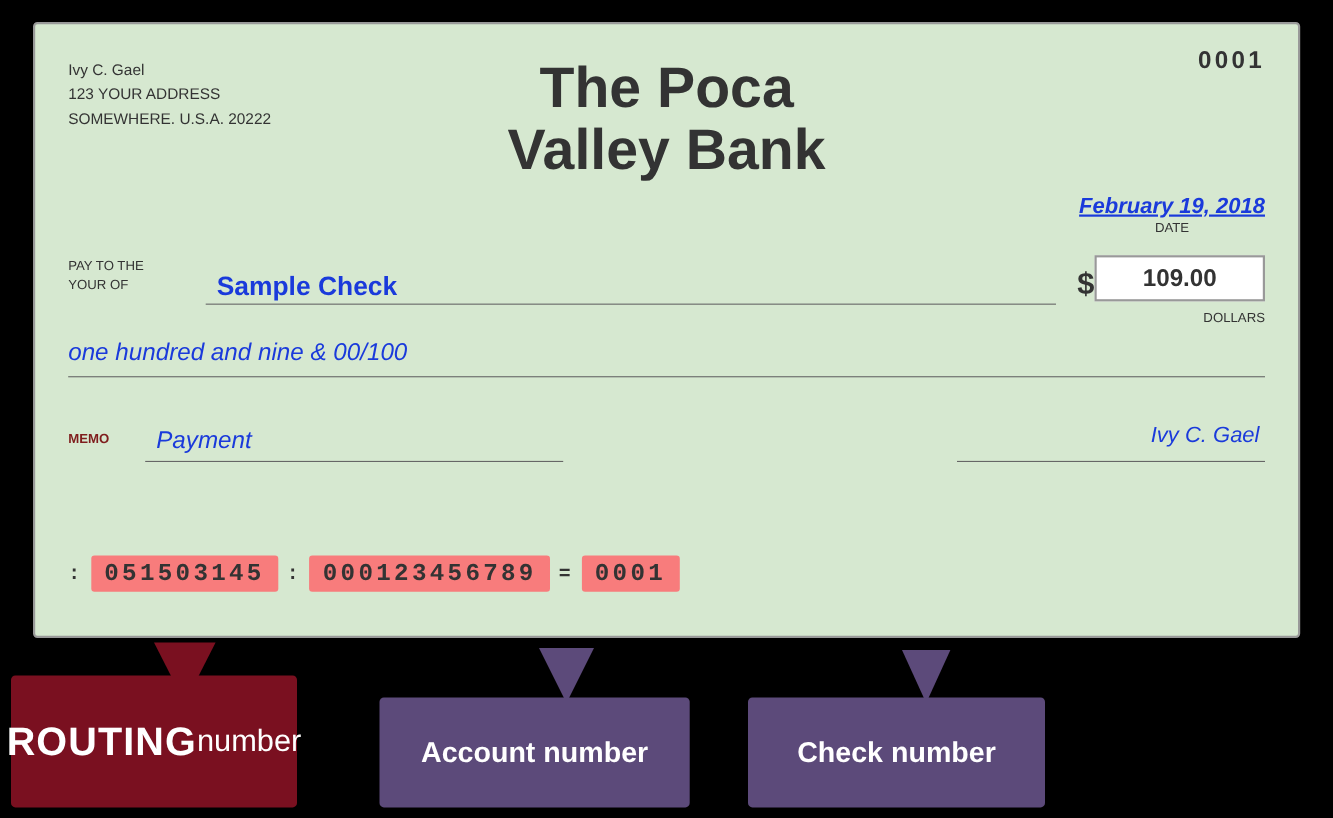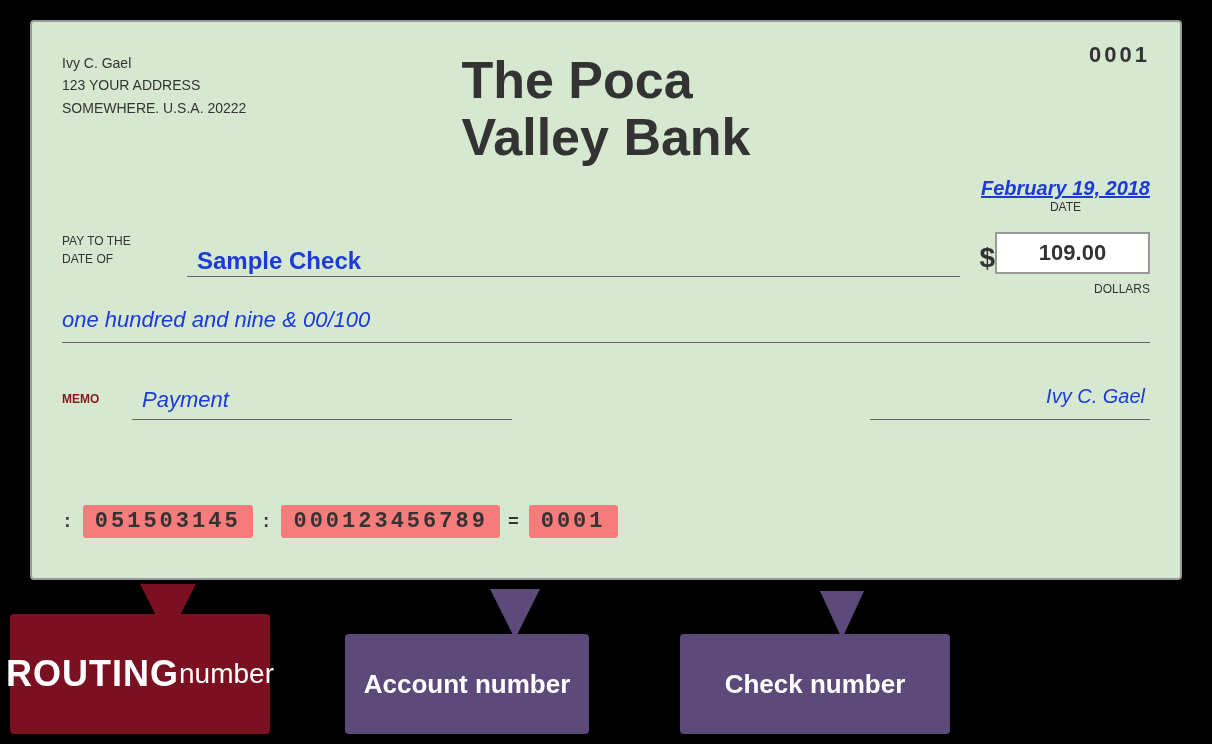--- a/index.html
+++ b/index.html
@@ -36,20 +36,21 @@
       color: #333;
       letter-spacing: 3px;
     }
 
     
     .bank-name {
       position: absolute;
       top: 30px;
       left: 50%;
       transform: translateX(-50%);
+      text-align: center;
       font-size: 52px;
       font-weight: bold;
       color: #333;
       line-height: 1.1;
     }
 
     
     .address {
       position: absolute;
       top: 30px;
@@ -309,21 +310,21 @@
       height: 0;
       border-left: 25px solid transparent;
       border-right: 25px solid transparent;
       border-top: 50px solid #5c4a7a;
     }
 
     .account-label {
       position: absolute;
       bottom: 10px;
       left: 345px;
-      width: 244px;
+      width: 282px;
       height: 100px;
       background: #5c4a7a;
       border-radius: 4px;
       display: flex;
       align-items: center;
       justify-content: center;
       color: #fff;
     }
 
     .account-text {
@@ -382,21 +383,21 @@
     <div>Valley Bank</div>
   </div>
 
   <div class="date-area">
     <div class="date-value">February 19, 2018</div>
     <div class="date-label">DATE</div>
   </div>
 
   <div class="pay-to-label">
     <div>PAY TO THE</div>
-    <div>DATE OF</div>
+    <div>YOUR OF</div>
   </div>
 
   <div class="pay-to-line"></div>
   <div class="pay-to-value">Sample Check</div>
 
   <div class="dollar-sign">$</div>
 
   <div class="amount-box">109.00</div>
 
   <div class="dollars-label">DOLLARS</div>

